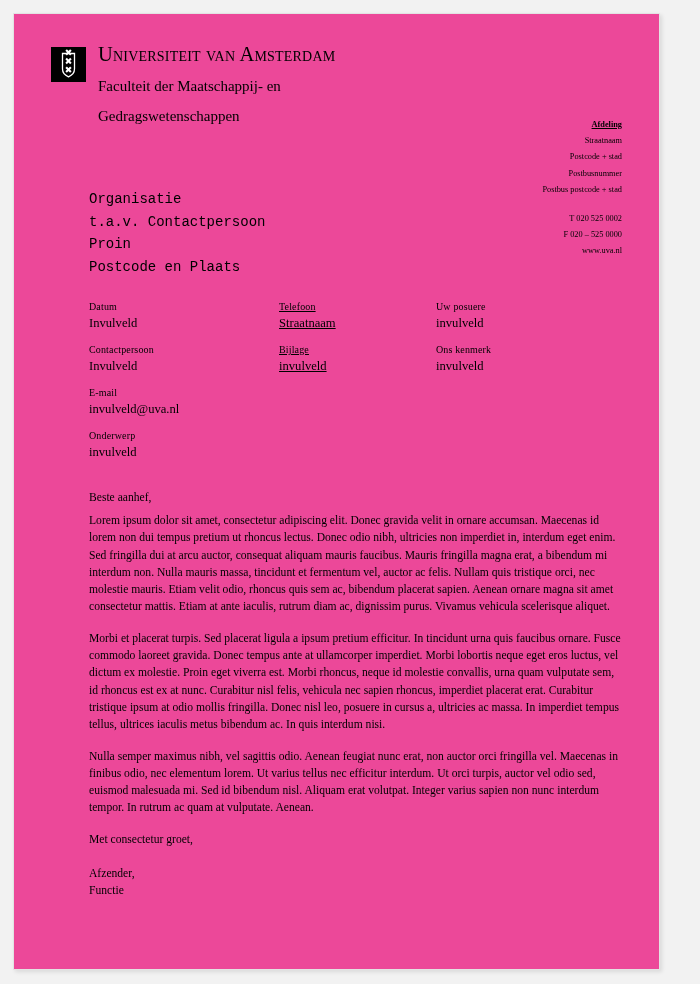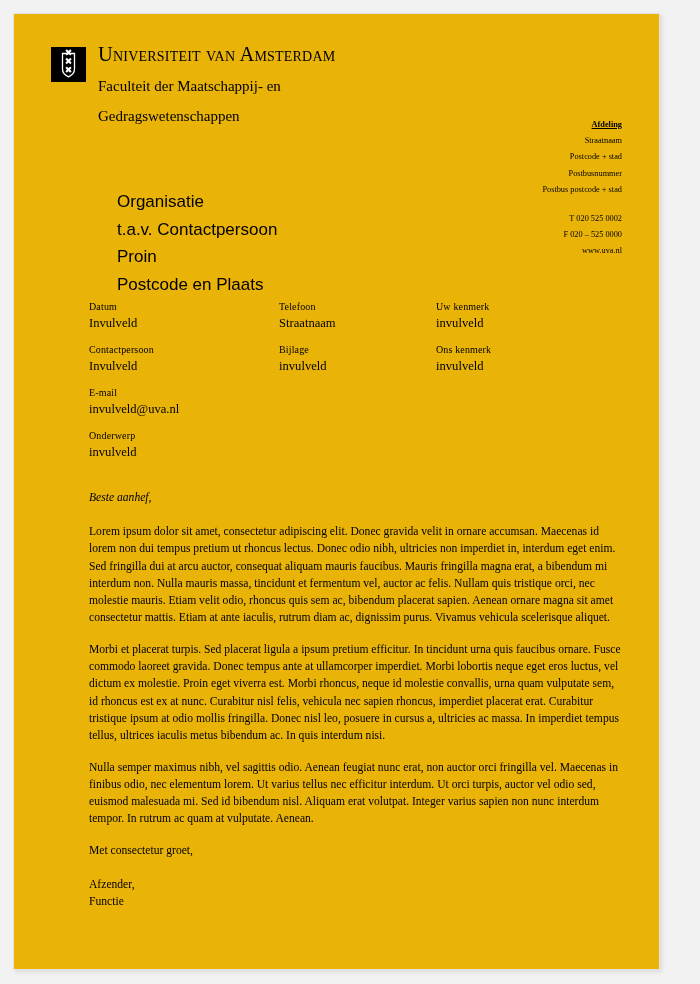--- a/index.html
+++ b/index.html
@@ -14,21 +14,21 @@
     color: #000;
     overflow: hidden;
   }
 
   .page {
     position: absolute;
     left: 13px;
     top: 13px;
     width: 647px;
     height: 957px;
-    background: #eab308;
+    background: #ec4899;
     border: 1px solid #e3e3e3;
     box-shadow: 2px 2px 4px rgba(0,0,0,0.10);
     box-sizing: border-box;
     overflow: hidden;
   }
 
   
   .header {
     position: absolute;
     left: 37px;
@@ -84,43 +84,42 @@
   }
   .address-block .gap {
     height: 13px;
   }
 
   
   .recipient {
     position: absolute;
     left: 75px;
     top: 174px;
-    font-family: Liberation Sans, sans-serif;
-    font-size: 17px;
+    font-family: Liberation Mono, monospace;
+    font-size: 14px;
     line-height: 1.62;
-    margin-left: 28px;
   }
 
   
   .meta {
     position: absolute;
     left: 75px;
     top: 287px;
     width: 500px;
   }
   .meta-row {
     position: relative;
     height: 43px;
   }
   .meta-cell {
     position: absolute;
     top: 0;
   }
   .meta-cell.c1 { left: 0px; }
-  .meta-cell.c2 { left: 190px; }
+  .meta-cell.c2 { left: 190px; text-decoration: underline; }
   .meta-cell.c3 { left: 347px; }
   .meta-label {
     font-family: "Liberation Serif", serif;
     font-size: 10px;
     line-height: 1.2;
     letter-spacing: 0.15px;
   }
   .meta-value {
     font-family: "Liberation Serif", serif;
     font-size: 12.6px;
@@ -136,22 +135,21 @@
     width: 535px;
     font-family: "Liberation Serif", serif;
     font-size: 11.6px;
     line-height: 1.485;
     text-align: left;
   }
   .body-text p {
     margin: 0 0 14.5px 0;
   }
   .body-text p.salutation {
-    margin-bottom: 17px;
-    font-style: italic;
+    margin-bottom: 6px;
   }
   .body-text p.closing {
     margin-bottom: 17px;
   }
   .body-text p.sign {
     margin-bottom: 0;
   }
 </style>
 </head>
 <body>
@@ -208,21 +206,21 @@
     <div class="meta-row">
       <div class="meta-cell c1">
         <div class="meta-label">Datum</div>
         <div class="meta-value">Invulveld</div>
       </div>
       <div class="meta-cell c2">
         <div class="meta-label">Telefoon</div>
         <div class="meta-value">Straatnaam</div>
       </div>
       <div class="meta-cell c3">
-        <div class="meta-label">Uw kenmerk</div>
+        <div class="meta-label">Uw posuere</div>
         <div class="meta-value">invulveld</div>
       </div>
     </div>
 
     <div class="meta-row">
       <div class="meta-cell c1">
         <div class="meta-label">Contactpersoon</div>
         <div class="meta-value">Invulveld</div>
       </div>
       <div class="meta-cell c2">

